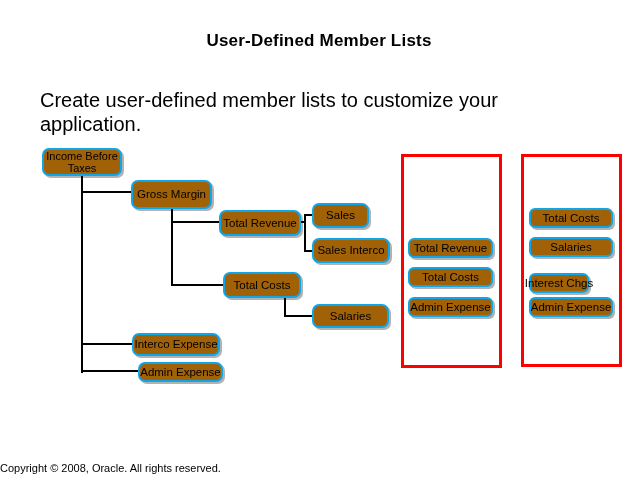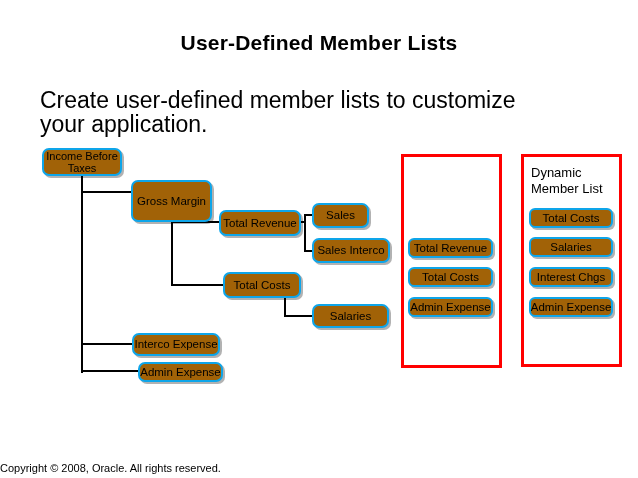--- a/index.html
+++ b/index.html
@@ -8,25 +8,25 @@
     font-family: "Liberation Sans", sans-serif;
     color: #000;
     position: relative;
     overflow: hidden;
   }
   .slide { position: absolute; left: 0; top: 0; width: 638px; height: 478px; background: #fff; }
 
   .title {
     position: absolute; left: 0; top: 31px; width: 638px;
     text-align: center;
-    font-size: 21px; font-weight: bold; letter-spacing: 0.2px;
+    font-size: 17px; font-weight: bold; letter-spacing: 0.2px;
   }
   .body-text {
     position: absolute; left: 40px; top: 88px; width: 490px;
-    font-size: 23px; line-height: 24px;
+    font-size: 20px; line-height: 24px;
   }
   .footer {
     position: absolute; left: 0; top: 462px; width: 638px;
     text-align: left; font-size: 11px;
   }
 
   
   .node {
     position: absolute;
     background: #a16207;
@@ -36,21 +36,21 @@
     display: flex; align-items: center; justify-content: center;
     text-align: center;
     font-size: 11.5px; line-height: 12.5px;
     white-space: nowrap;
     box-sizing: border-box;
   }
   .node.wrap { white-space: normal; font-size: 11px; }
 
   
   #n-income   { left: 42px;  top: 148px; width: 80px; height: 28px; }
-  #n-gross    { left: 131px; top: 180px; width: 81px; height: 42px; }
+  #n-gross    { left: 131px; top: 180px; width: 81px; height: 29px; }
   #n-totrev   { left: 219px; top: 210px; width: 82px; height: 26px; }
   #n-sales    { left: 312px; top: 203px; width: 57px; height: 25px; }
   #n-salesint { left: 312px; top: 238px; width: 78px; height: 25px; }
   #n-totcosts { left: 223px; top: 272px; width: 78px; height: 26px; }
   #n-salaries { left: 312px; top: 304px; width: 77px; height: 24px; }
   #n-interest { left: 132px; top: 333px; width: 88px; height: 23px; }
   #n-admin    { left: 138px; top: 362px; width: 85px; height: 20px; }
 
   
   .line { position: absolute; background: #000; }
@@ -70,21 +70,21 @@
   }
   #panel-static  .panel-title { left: 6px; width: 92px; }
   #panel-dynamic .panel-title { left: 7px; width: 84px; }
 
   .panel .node { border-radius: 6px; height: 20px; font-size: 11.5px; }
   #ps-0 { left: 4px; top: 81px;  width: 85px; }
   #ps-1 { left: 4px; top: 110px; width: 85px; }
   #ps-2 { left: 4px; top: 140px; width: 85px; }
   #pd-0 { left: 5px; top: 51px;  width: 84px; }
   #pd-1 { left: 5px; top: 80px;  width: 84px; }
-  #pd-2 { left: 5px; top: 110px; width: 84px; }
+  #pd-2 { left: 5px; top: 116px; width: 60px; }
   #pd-3 { left: 5px; top: 140px; width: 84px; }
 </style>
 </head>
 <body>
 
 <div class="slide">
 
   <div class="title">User-Defined Member Lists</div>
 
   <div class="body-text">Create user-defined member lists to customize your application.</div>
@@ -116,21 +116,20 @@
     <div class="node" id="n-admin">Admin Expense</div>
   </div>
 
   <div class="panel" id="panel-static">
     <div class="node" id="ps-0">Total Revenue</div>
     <div class="node" id="ps-1">Total Costs</div>
     <div class="node" id="ps-2">Admin Expense</div>
   </div>
 
   <div class="panel" id="panel-dynamic">
-    <div class="panel-title">Dynamic Member List</div>
     <div class="node" id="pd-0">Total Costs</div>
     <div class="node" id="pd-1">Salaries</div>
     <div class="node" id="pd-2">Interest Chgs</div>
     <div class="node" id="pd-3">Admin Expense</div>
   </div>
 
   <div class="footer">Copyright © 2008, Oracle. All rights reserved.</div>
 
 </div>
 

